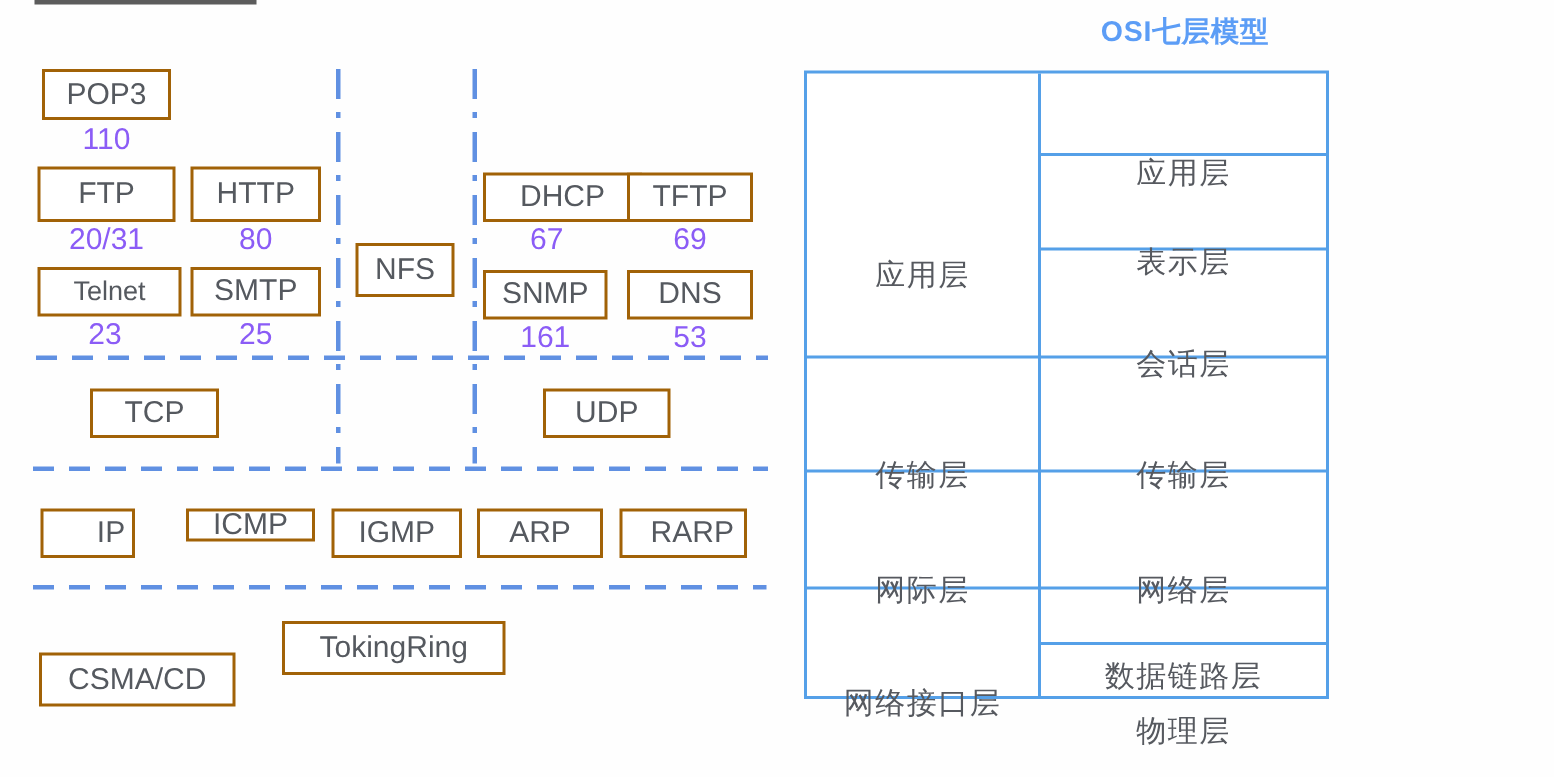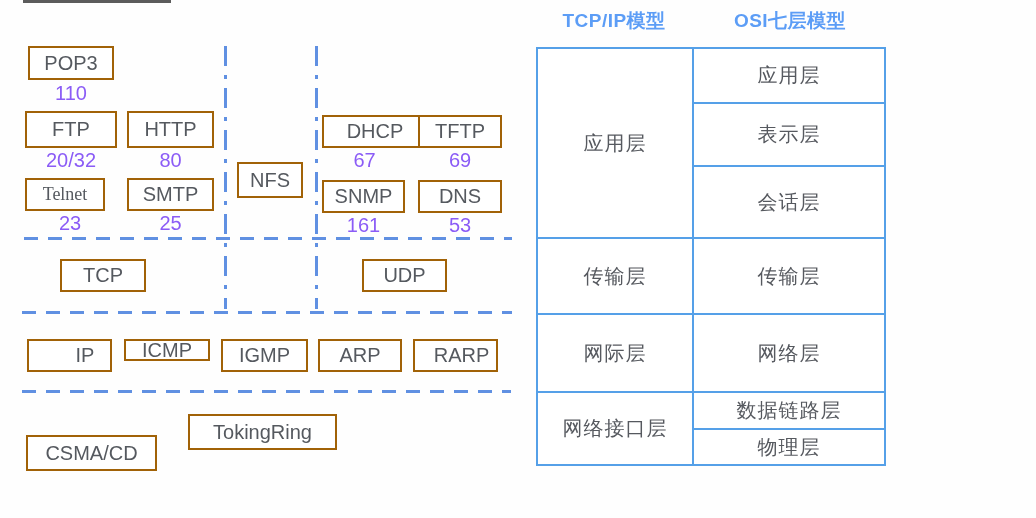--- a/index.html
+++ b/index.html
@@ -18,21 +18,21 @@
     background:repeating-linear-gradient(180deg,#6090e2 0 20px,transparent 20px 29px,#6090e2 29px 33px,transparent 33px 42px);}
   .topline{position:absolute;left:23px;top:0;width:148px;height:3px;background:#404040;opacity:.85;}
 
   
   .tbl-header{position:absolute;top:9px;height:24px;display:flex;align-items:center;justify-content:center;
     color:#5c9df6;font-size:19px;font-weight:bold;letter-spacing:.5px;}
   #cmp-table{position:absolute;left:536px;top:47px;width:350px;height:419px;box-sizing:border-box;
     border:2px solid #55a0e8;background:#fff;}
   .tline{position:absolute;background:#55a0e8;}
   .tcell{position:absolute;display:flex;align-items:center;justify-content:center;
-    color:#56595f;font-size:20px;letter-spacing:1px;}
+    color:#56595f;font-size:20px;letter-spacing:1px;margin-top:40px;}
 </style>
 </head>
 <body>
 
 <div id="canvas">
 
   <div class="topline"></div>
 
   <div class="vdashdot" style="left:224px;top:46px;height:263px;"></div>
   <div class="vdashdot" style="left:315px;top:46px;height:263px;"></div>
@@ -42,28 +42,28 @@
   <div class="hdash" style="left:22px;top:390px;width:489px;"></div>
 
   <div class="pbox" style="left:28px;top:46px;width:86px;height:34px;">
       <span>POP3</span>
     </div>
   <div class="port" style="left:28px;top:83px;width:86px;">110</div>
 
   <div class="pbox" style="left:25px;top:111px;width:92px;height:37px;">
       <span>FTP</span>
     </div>
-  <div class="port" style="left:25px;top:150px;width:92px;">20/32</div>
+  <div class="port" style="left:25px;top:150px;width:92px;">20/31</div>
 
   <div class="pbox" style="left:127px;top:111px;width:87px;height:37px;">
       <span>HTTP</span>
     </div>
   <div class="port" style="left:127px;top:150px;width:87px;">80</div>
 
-  <div class="pbox" style="left:25px;top:178px;width:80px;height:33px;font-size:18px;font-family:Liberation Serif, serif;">
+  <div class="pbox" style="left:25px;top:178px;width:96px;height:33px;font-size:18px;">
       <span>Telnet</span>
     </div>
   <div class="port" style="left:25px;top:213px;width:90px;">23</div>
 
   <div class="pbox" style="left:127px;top:178px;width:87px;height:33px;">
       <span>SMTP</span>
     </div>
   <div class="port" style="left:127px;top:213px;width:87px;">25</div>
 
   <div class="pbox" style="left:237px;top:162px;width:66px;height:36px;">
@@ -90,21 +90,21 @@
     </div>
   <div class="port" style="left:418px;top:215px;width:84px;">53</div>
 
   <div class="pbox" style="left:60px;top:259px;width:86px;height:33px;">
       <span>TCP</span>
     </div>
   <div class="pbox" style="left:362px;top:259px;width:85px;height:33px;">
       <span>UDP</span>
     </div>
 
-  <div class="pbox" style="left:27px;top:339px;width:85px;height:33px;padding-left:31px;">
+  <div class="pbox" style="left:27px;top:339px;width:63px;height:33px;padding-left:31px;">
       <span>IP</span>
     </div>
   <div class="pbox" style="left:124px;top:339px;width:86px;height:22px;">
       <span>ICMP</span>
     </div>
   <div class="pbox" style="left:221px;top:339px;width:87px;height:33px;">
       <span>IGMP</span>
     </div>
   <div class="pbox" style="left:318px;top:339px;width:84px;height:33px;">
       <span>ARP</span>
@@ -113,21 +113,20 @@
       <span>RARP</span>
     </div>
 
   <div class="pbox" style="left:26px;top:414px;width:131px;height:36px;margin-top:21px;">
       <span>CSMA/CD</span>
     </div>
   <div class="pbox" style="left:188px;top:414px;width:149px;height:36px;">
       <span>TokingRing</span>
     </div>
 
-  <div class="tbl-header" style="left:536px;width:156px;">TCP/IP模型</div>
   <div class="tbl-header" style="left:692px;width:196px;">OSI七层模型</div>
 
   <div id="cmp-table">
 
     <div class="tline" style="left:154px;top:0;width:2px;height:415px;"></div>
 
     <div class="tline" style="left:0;top:188px;width:346px;height:2px;"></div>
     <div class="tline" style="left:0;top:264px;width:346px;height:2px;"></div>
     <div class="tline" style="left:0;top:342px;width:346px;height:2px;"></div>
 

